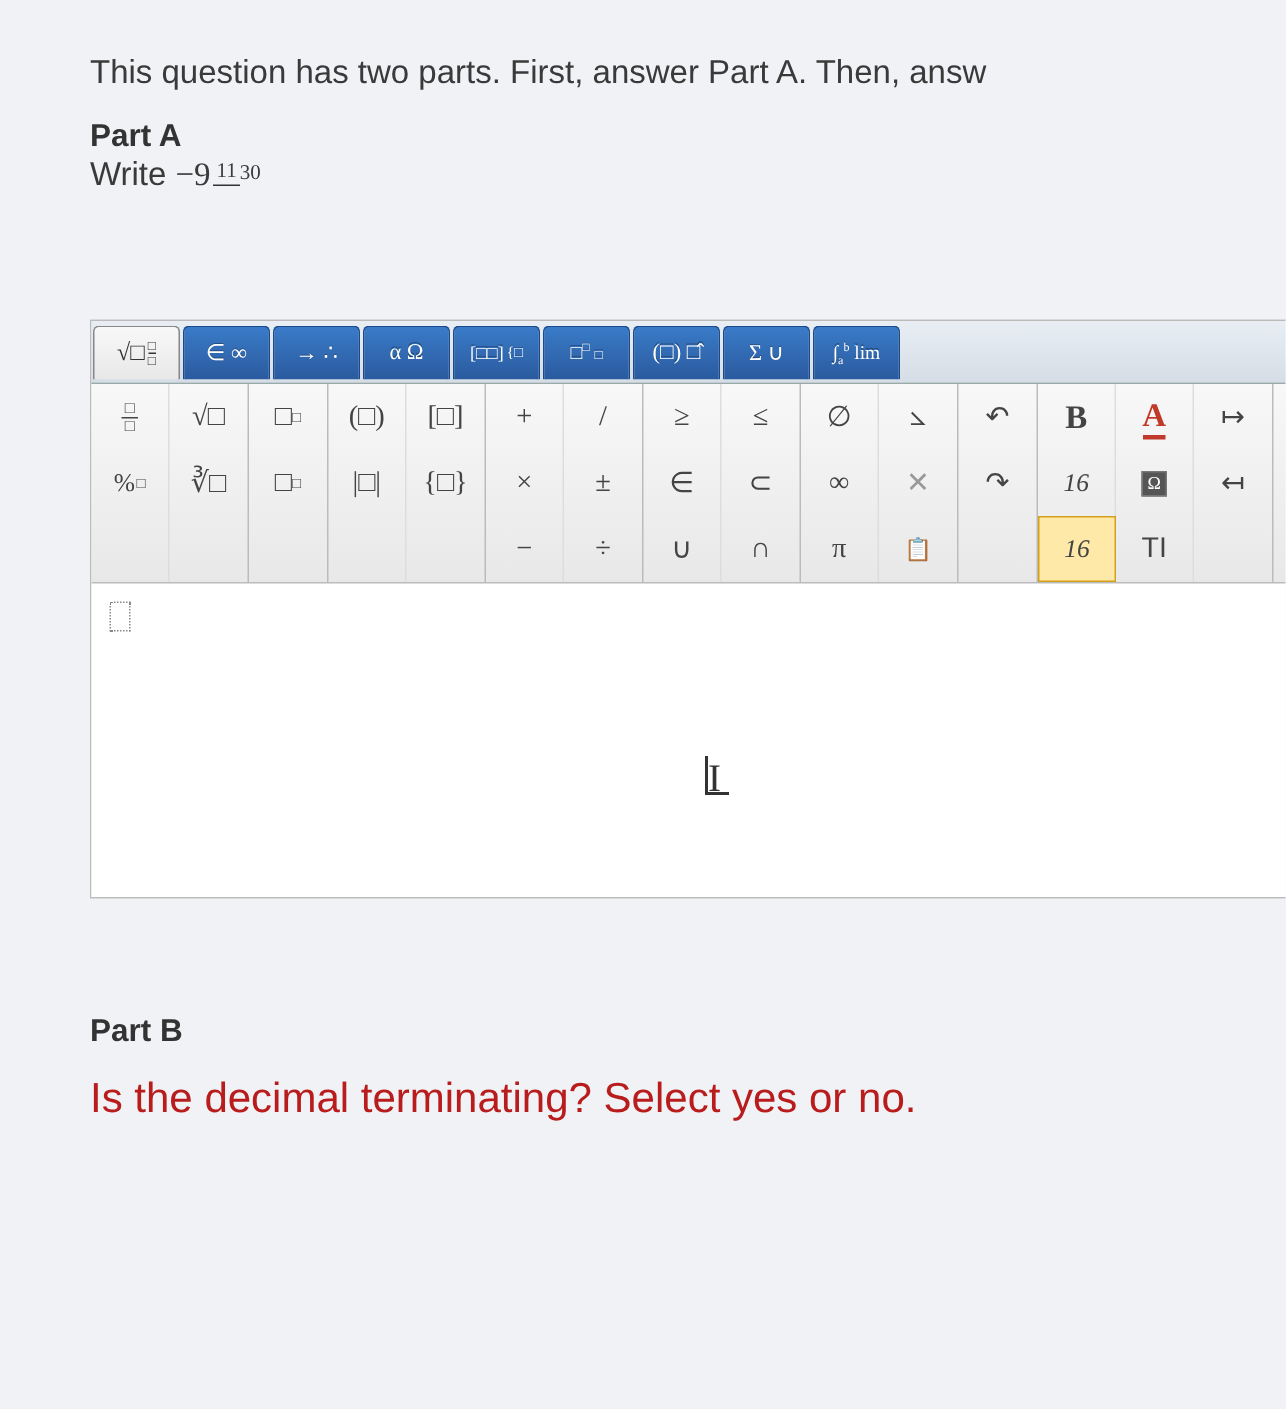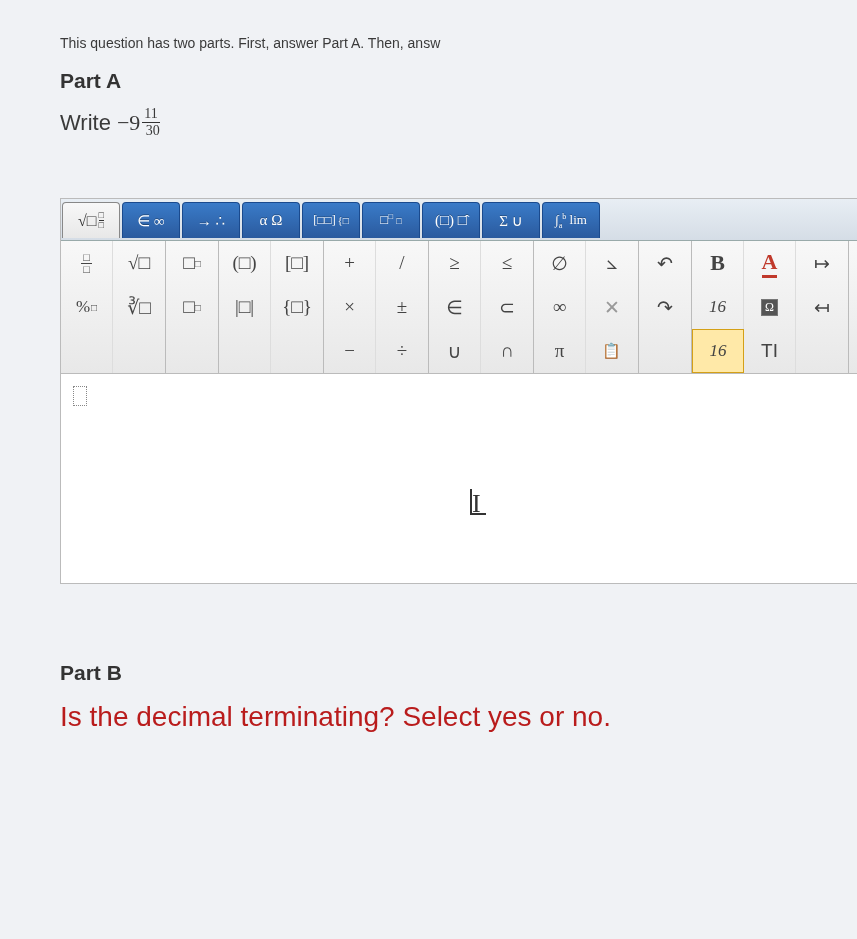--- a/index.html
+++ b/index.html
@@ -1,22 +1,22 @@
 <!DOCTYPE html>
 <html><head>
 <meta charset="utf-8">
 <style>
 *{box-sizing:border-box;margin:0;padding:0}
 body{font-family:Arial,Helvetica,sans-serif;background:#f0f2f5;color:#333;width:857px;height:939px;overflow:hidden;padding:35px 0 0 60px;font-size:20px}
-.question-intro{font-size:14px;color:#3a3a3a;margin-bottom:18px}
-.part-label{font-weight:bold;font-size:21px;color:#333;margin-bottom:14px}
-.prompt{font-size:22px;color:#3a3a3a;margin-bottom:60px;display:flex;align-items:center;gap:6px}
+.question-intro{font-size:22px;color:#3a3a3a;margin-bottom:18px}
+.part-label{font-weight:bold;font-size:21px;color:#333;}
+.prompt{font-size:22px;color:#3a3a3a;margin-bottom:84px;display:flex;align-items:center;gap:6px}
 .mixed{display:inline-flex;align-items:center;font-family:'Times New Roman',serif}
 .whole{font-size:22px}
-.frac{display:inline-flex;flex-direction:column;align-items:flex-end;font-size:14px;line-height:1;margin-left:2px}
+.frac{display:inline-flex;flex-direction:row;align-items:flex-start;font-size:14px;line-height:1;margin-left:2px}
 .frac .num{border-bottom:1.5px solid #333;padding:0 2px 1px}
 .frac .den{padding-top:1px}
 .editor{border:1px solid #bbb;background:#fff;width:820px}
 .tab-row{display:flex;background:linear-gradient(#e8eef4,#d5dde6);border-bottom:1px solid #9aa;height:42px}
 .tab{flex:0 0 auto;background:linear-gradient(#3a7bc8,#2a5a9e);color:#fff;border:1px solid #1a4a8e;border-bottom:none;border-radius:4px 4px 0 0;margin:3px 1px 0;padding:4px 6px;font-size:15px;display:flex;align-items:center;justify-content:center;gap:2px;font-family:'Times New Roman',serif;min-width:58px;height:36px;text-shadow:0 -1px rgba(0,0,0,.3)}
 .tab.active{background:linear-gradient(#f8f8f8,#e8e8e8);color:#333;border-color:#888;text-shadow:none}
 .tab-mini-frac{display:inline-flex;flex-direction:column;font-size:9px;line-height:1}
 .tab-mini-frac span:first-child{border-bottom:1px solid currentColor}
 .tool-rows{background:linear-gradient(#f8f8f8,#e8e8e8)}
 .tool-row{display:flex;height:44px}

